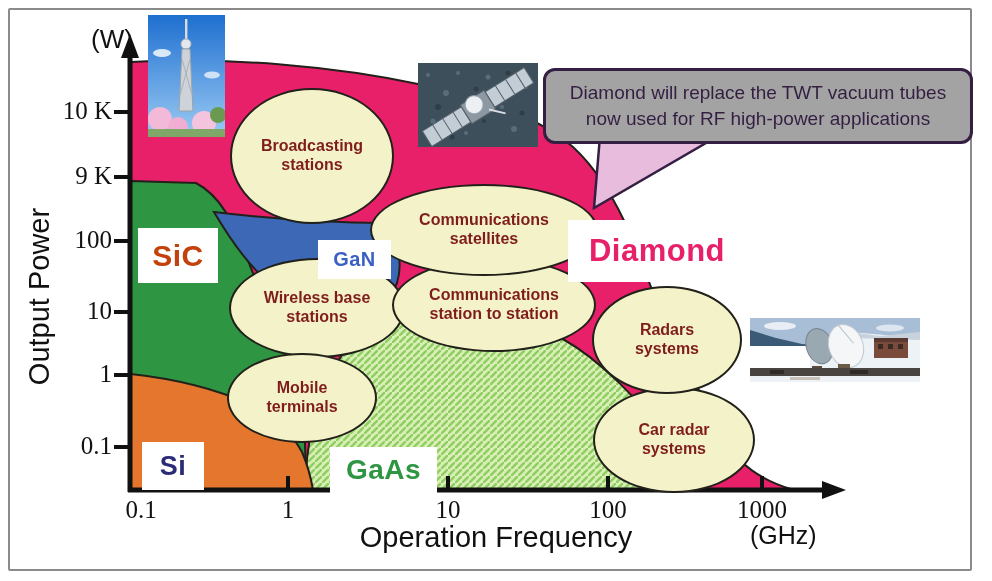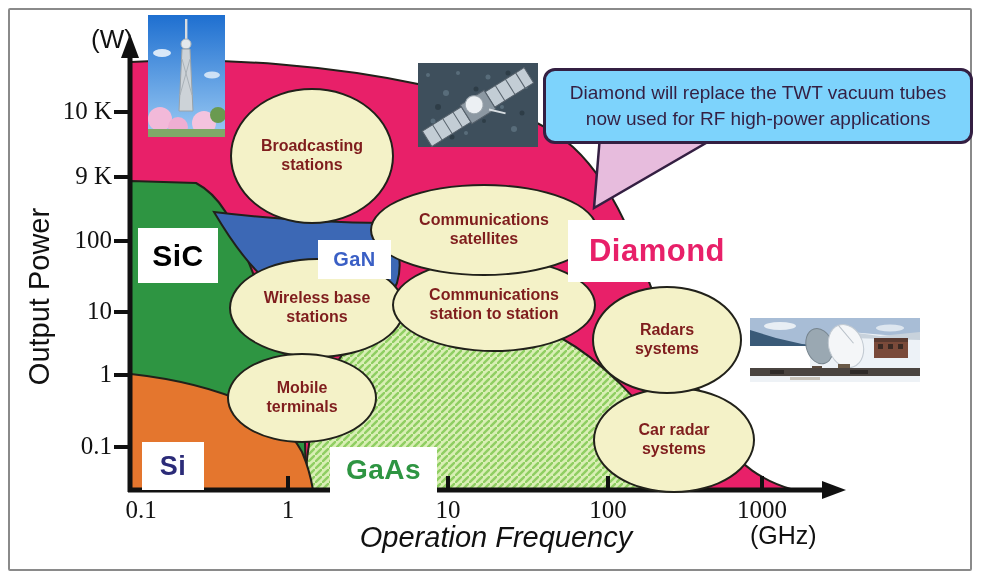--- a/index.html
+++ b/index.html
@@ -20,21 +20,21 @@
         font-weight:bold;letter-spacing:.5px;}
 
   
   .tick{position:absolute;font-family:"Liberation Serif",serif;font-size:25px;color:#111;}
   .ytick{width:100px;text-align:right;}
   .xtick{transform:translateX(-50%);}
 
   .axis-label{position:absolute;color:#111;}
 
   
-  #callout{left:543px;top:68px;width:424px;height:70px;background:#7dd3fc;border:3px solid #341F42;
+  #callout{left:543px;top:68px;width:424px;height:70px;background:#a3a3a3;border:3px solid #341F42;
            border-radius:12px;display:flex;flex-direction:column;align-items:center;justify-content:center;
            font-size:19px;font-weight:500;color:#341F42;line-height:1.35;text-align:center;}
 
   .photo{position:absolute;overflow:hidden;}
 </style>
 </head>
 <body>
 
 <div id="stage">
 
@@ -103,39 +103,39 @@
   <div class="app" style="left:392px;top:258px;width:200px;height:90px;">
     <span style="max-width:160px;">Communications station to station</span>
   </div>
   <div class="app" style="left:230px;top:88px;width:160px;height:132px;">
     <span style="max-width:120px;">Broadcasting stations</span>
   </div>
   <div class="app" style="left:370px;top:184px;width:224px;height:88px;">
     <span style="max-width:160px;">Communications satellites</span>
   </div>
 
-  <div class="chip" style="left:138px;top:228px;width:80px;height:55px;font-size:30px;color:#000000;">
+  <div class="chip" style="left:138px;top:228px;width:80px;height:55px;font-size:30px;color:#c2410c;">
     <span>SiC</span>
   </div>
   <div class="chip" style="left:318px;top:240px;width:73px;height:39px;font-size:20px;color:#3A5FC5;">
     <span>GaN</span>
   </div>
   <div class="chip" style="left:142px;top:442px;width:62px;height:48px;font-size:27px;color:#2B2B78;">
     <span>Si</span>
   </div>
   <div class="chip" style="left:330px;top:447px;width:107px;height:46px;font-size:28px;color:#2E9542;">
     <span>GaAs</span>
   </div>
   <div class="chip" style="left:568px;top:220px;width:178px;height:62px;font-size:31px;color:#E82069;text-align:right;">
     <span>Diamond</span>
   </div>
 
   <div class="axis-label" style="left:84px;top:24px;width:56px;text-align:center;font-size:26px;font-weight:500;">(W)</div>
   <div class="axis-label" style="left:-66px;top:280px;width:210px;text-align:center;font-size:29px;transform:rotate(-90deg);">Output Power</div>
-  <div class="axis-label" style="left:340px;top:521px;width:312px;text-align:center;font-size:29px;font-style:italic;">Operation Frequency</div>
+  <div class="axis-label" style="left:340px;top:521px;width:312px;text-align:center;font-size:29px;">Operation Frequency</div>
   <div class="axis-label" style="left:750px;top:521px;width:84px;font-size:25px;">(GHz)</div>
 
   <div class="tick ytick" style="left:12px;top:97px;">10 K</div>
   <div class="tick ytick" style="left:12px;top:162px;">9 K</div>
   <div class="tick ytick" style="left:12px;top:226px;">100</div>
   <div class="tick ytick" style="left:12px;top:297px;">10</div>
   <div class="tick ytick" style="left:12px;top:360px;">1</div>
   <div class="tick ytick" style="left:12px;top:432px;">0.1</div>
 
   <div class="tick xtick" style="left:141px;top:496px;">0.1</div>

